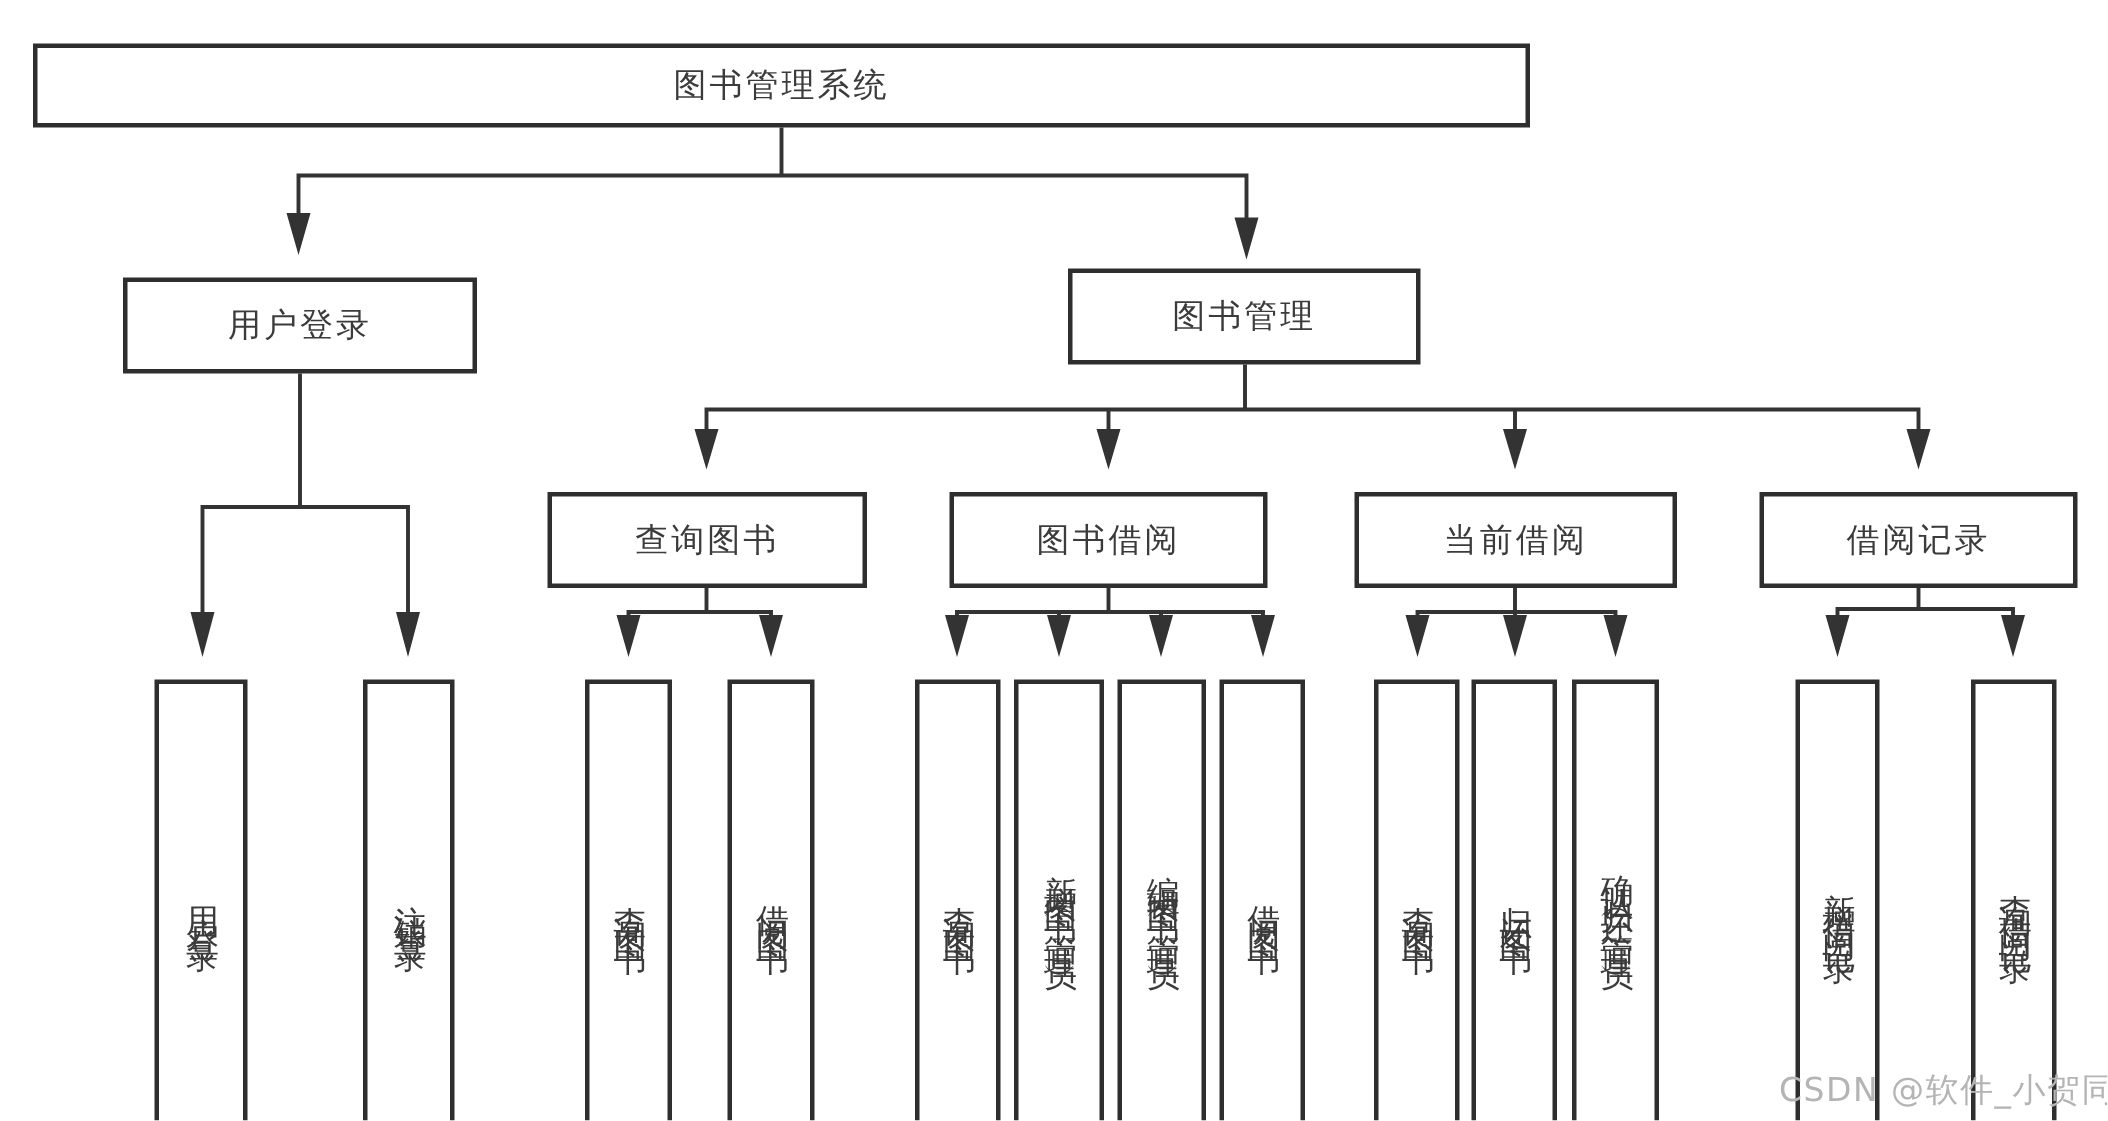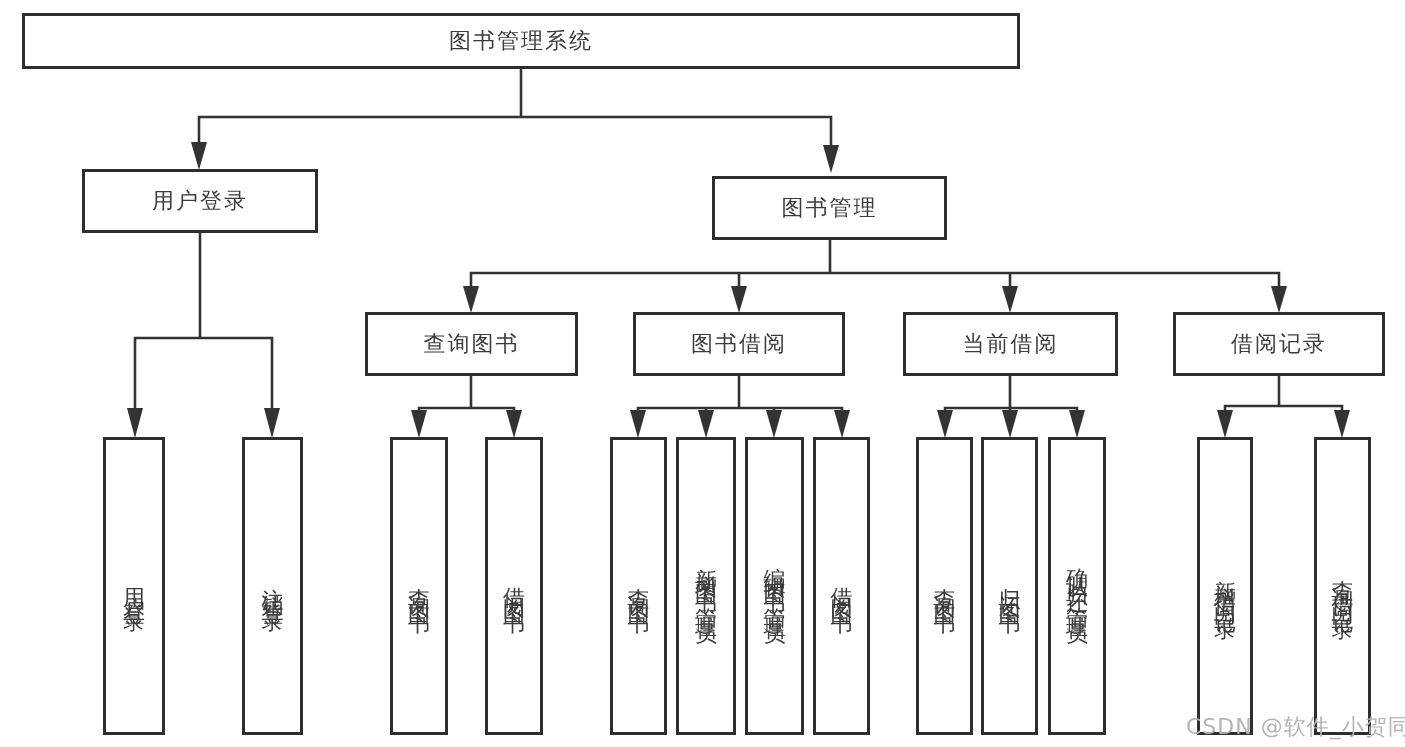--- a/index.html
+++ b/index.html
@@ -32,39 +32,40 @@
   #connectors .ah { fill: var(--line); stroke: none; }
   .node {
     position: absolute;
     background: #ffffff;
     border: 3px solid var(--border);
     color: var(--text);
     display: flex;
     align-items: center;
     justify-content: center;
     text-align: center;
+    margin-top: 16px;
   }
   .hbox {
     font-size: 22px;
     letter-spacing: 2px;
     white-space: nowrap;
   }
   .vbox {
     writing-mode: vertical-lr;
     text-orientation: mixed;
     font-size: 22px;
     letter-spacing: 8px;
     line-height: 1;
     white-space: nowrap;
   }
   
   .n-root  { left: 22px;  top: 13px;  width: 998px; height: 56px; }
   
   .n-login { left: 82px;  top: 169px; width: 236px; height: 64px; }
-  .n-mgmt  { left: 712px; top: 176px; width: 235px; height: 64px; }
+  .n-mgmt  { left: 712px; top: 163px; width: 235px; height: 64px; }
   
   .n-newbook { left: 365px;  top: 312px; width: 213px; height: 64px; }
   .n-borrow  { left: 633px;  top: 312px; width: 212px; height: 64px; }
   .n-current { left: 903px;  top: 312px; width: 215px; height: 64px; }
   .n-records { left: 1173px; top: 312px; width: 212px; height: 64px; }
   
   .leaf { top: 437px; height: 298px; }
   .l-userlogin { left: 103px;  width: 62px; }
   .l-logout    { left: 242px;  width: 61px; }
   .l-query1    { left: 390px;  width: 58px; }

